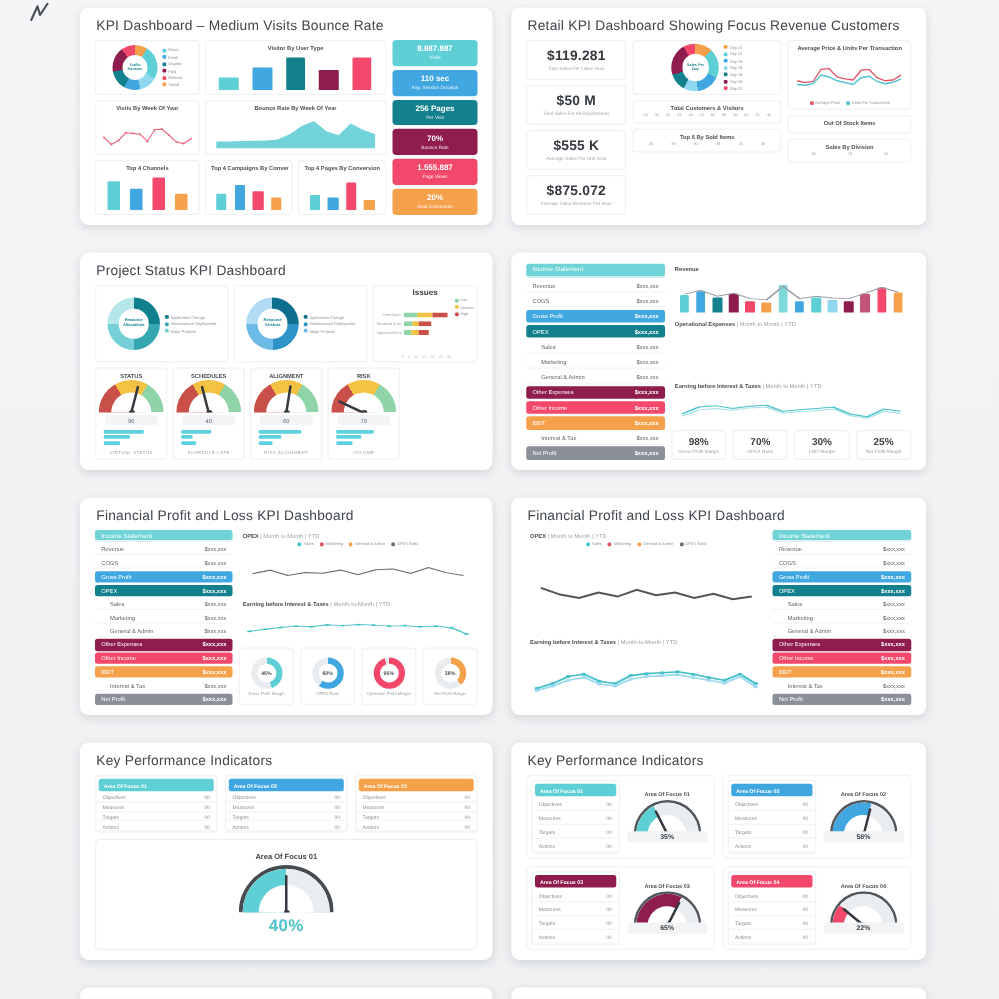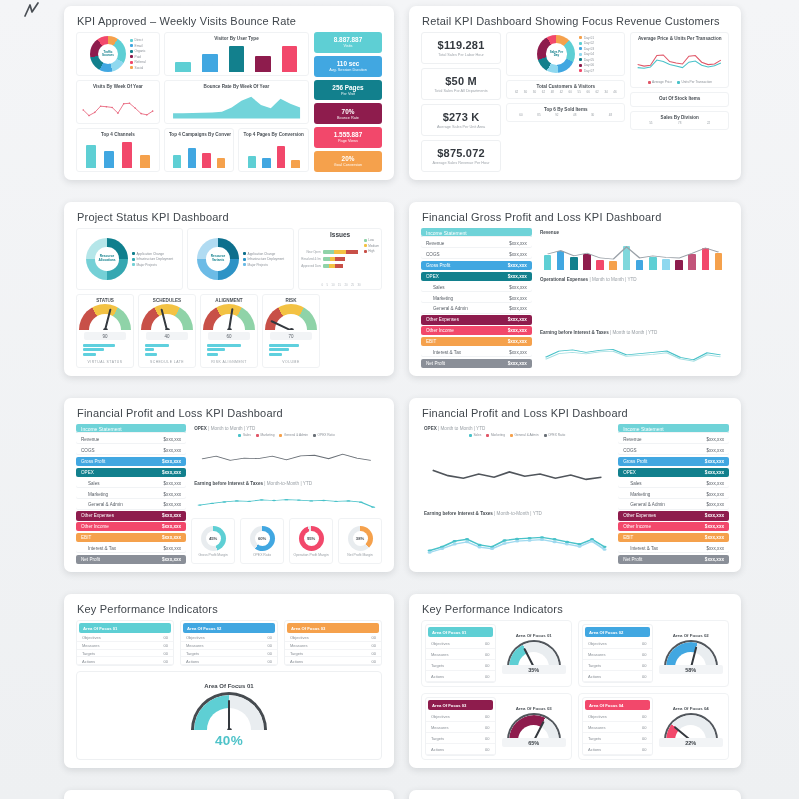--- a/index.html
+++ b/index.html
@@ -95,21 +95,21 @@
 </style>
 </head>
 <body>
 
 <div class="page">
   <svg class="corner-mark" width="20" height="18" viewBox="0 0 20 18">
     <path d="M3,15 L8,4 L10,11 L16,2" fill="none" stroke="#4a4f55" stroke-width="1.7" stroke-linecap="round" stroke-linejoin="round"></path>
   </svg>
   <div class="grid" id="grid">
       <article class="card">
-        <h3 class="card-title">KPI Approved – Weekly Visits Bounce Rate</h3>
+        <h3 class="card-title">KPI Dashboard – Medium Visits Bounce Rate</h3>
         <div class="c1wrap">
           <div class="c1grid">
             <div class="panel" style="grid-area: a;">
               <div class="dwrap">
                 <div class="donut" style="width: 36px; height: 36px; background: conic-gradient(rgb(245, 161, 76) 0deg, rgb(245, 161, 76) 32.4deg, rgb(94, 207, 212) 32.4deg, rgb(94, 207, 212) 118.8deg, rgb(143, 216, 239) 118.8deg, rgb(143, 216, 239) 165.6deg, rgb(65, 167, 225) 165.6deg, rgb(65, 167, 225) 208.8deg, rgb(18, 128, 141) 208.8deg, rgb(18, 128, 141) 259.2deg, rgb(142, 28, 77) 259.2deg, rgb(142, 28, 77) 324deg, rgb(242, 72, 107) 324deg, rgb(242, 72, 107) 360deg);">
                   <div class="dhole" style="font-size: 3px;">Traffic Sources</div>
                 </div>
                 <div class="legend">
                   <div class="litem">
                     <span class="lsw" style="background: rgb(94, 207, 212);"></span>
@@ -273,21 +273,21 @@
           <div class="c2a">
             <div class="kpibox">
               <div class="kpi-v">$119.281</div>
               <div class="kpi-l">Total Sales Per Labor Hour</div>
             </div>
             <div class="kpibox">
               <div class="kpi-v">$50 M</div>
               <div class="kpi-l">Total Sales For All Departments</div>
             </div>
             <div class="kpibox">
-              <div class="kpi-v">$273 K</div>
+              <div class="kpi-v">$555 K</div>
               <div class="kpi-l">Average Sales Per Unit Area</div>
             </div>
             <div class="kpibox">
               <div class="kpi-v">$875.072</div>
               <div class="kpi-l">Average Sales Revenue Per Hour</div>
             </div>
           </div>
           <div class="c2b">
             <div class="panel">
               <div class="dwrap">
@@ -648,21 +648,20 @@
                 <div class="hb" style="width: 68%;"></div>
                 <div class="hb" style="width: 45%;"></div>
                 <div class="hb" style="width: 30%;"></div>
               </div>
               <div class="caption">Volume</div>
             </div>
           </div>
         </div>
       </article>
       <article class="card">
-        <h3 class="card-title">Financial Gross Profit and Loss KPI Dashboard</h3>
         <div class="c4wrap">
           <div class="fintab">
             <div class="frow head" style="background: rgb(111, 211, 216); color: rgb(255, 255, 255);">
               <b>Income Statement</b>
             </div>
             <div class="frow">
               <b>Revenue</b>
               <span>$xxx,xxx</span>
             </div>
             <div class="frow">
@@ -830,20 +829,38 @@
                 </div>
               </div>
             </div>
             <div class="panel nob" style="flex: 1 1 0%;">
               <div class="ptitle left">Earning before Interest &amp; Taxes<span class="psub"> | Month to Month | YTD</span></div>
               <div class="svgbox">
                 <svg viewBox="0 0 100 40" preserveAspectRatio="none">
                   <polyline points="3,27.799999999999997 10.23076923076923,19.299999999999997 17.46153846153846,17.599999999999998 24.692307692307693,21 31.923076923076923,18.279999999999998 39.15384615384615,16.919999999999998 46.38461538461539,24.4 53.61538461538461,22.7 60.84615384615385,21 68.07692307692308,19.299999999999997 75.3076923076923,27.799999999999997 82.53846153846153,31.2 89.76923076923077,21.68 97,24.4" fill="none" stroke="#49c2c9" stroke-width="1.2"></polyline>
                   <polyline points="3,30.52 10.23076923076923,22.7 17.46153846153846,21 24.692307692307693,23.04 31.923076923076923,20.32 39.15384615384615,19.299999999999997 46.38461538461539,26.439999999999998 53.61538461538461,25.08 60.84615384615385,23.72 68.07692307692308,21.68 75.3076923076923,29.84 82.53846153846153,33.24 89.76923076923077,24.4 97,27.119999999999997" fill="none" stroke="#a5dfe2" stroke-width="1.2"></polyline>
                 </svg>
+              </div>
+            </div>
+            <div class="stats">
+              <div class="stat">
+                <div class="stat-v">98%</div>
+                <div class="stat-l">Gross Profit Margin</div>
+              </div>
+              <div class="stat">
+                <div class="stat-v">70%</div>
+                <div class="stat-l">OPEX Ratio</div>
+              </div>
+              <div class="stat">
+                <div class="stat-v">30%</div>
+                <div class="stat-l">EBIT Margin</div>
+              </div>
+              <div class="stat">
+                <div class="stat-v">25%</div>
+                <div class="stat-l">Net Profit Margin</div>
               </div>
             </div>
           </div>
         </div>
       </article>
       <article class="card">
         <h3 class="card-title">Financial Profit and Loss KPI Dashboard</h3>
         <div class="c5wrap">
           <div class="fintab">
             <div class="frow head" style="background: rgb(111, 211, 216); color: rgb(255, 255, 255);">

